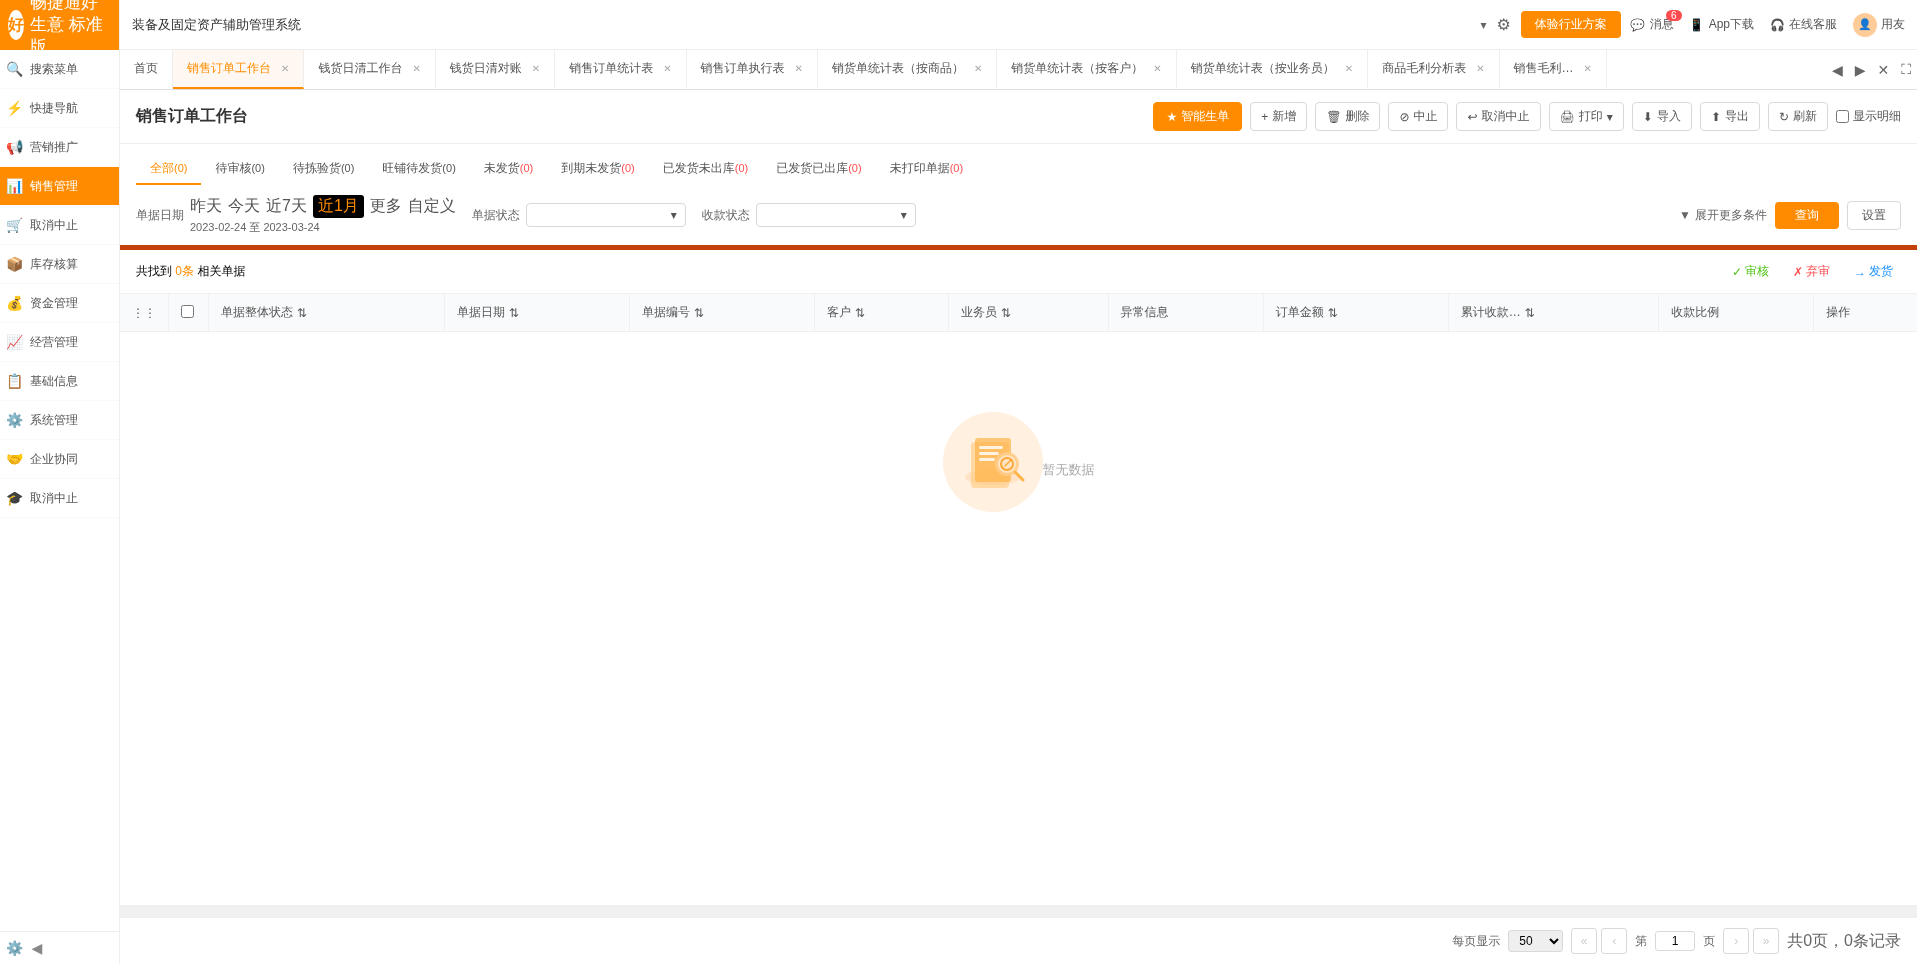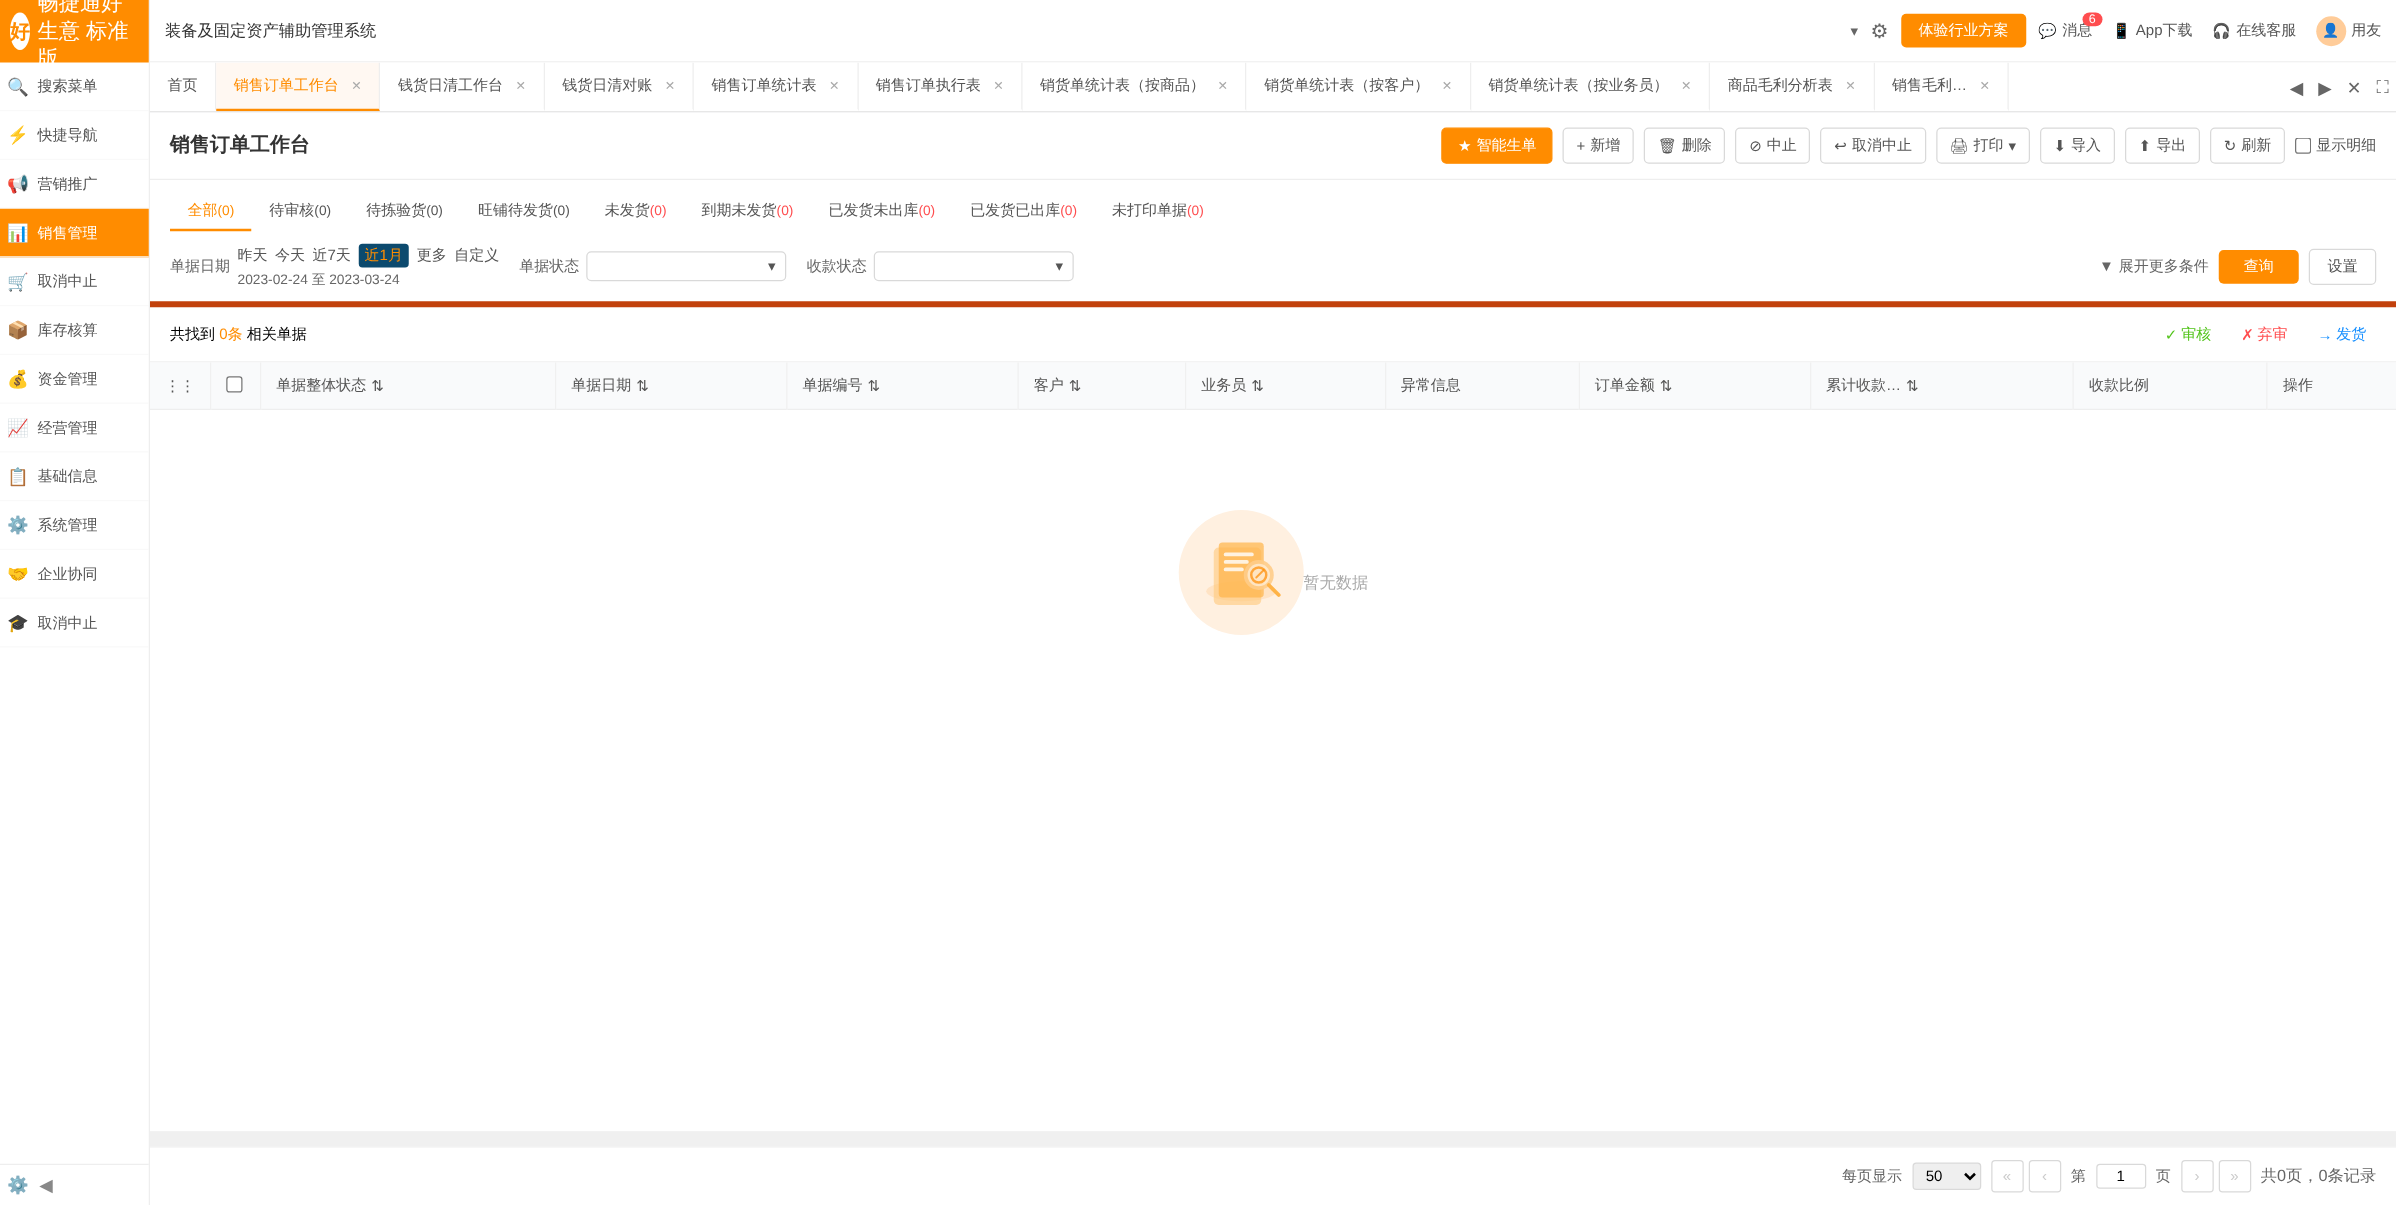--- a/index.html
+++ b/index.html
@@ -53,22 +53,22 @@
 
     
     .filter-bar { background: #fff; padding: 10px 16px; border-bottom: 5px solid #c2410c; flex-shrink: 0; }
     .filter-tabs { display: flex; align-items: center; gap: 0; margin-bottom: 10px; }
     .filter-tab { padding: 6px 14px; cursor: pointer; font-size: 12px; color: #555; border-bottom: 2px solid transparent; }
     .filter-tab.active { color: #ff8c00; border-bottom: 2px solid #ff8c00; }
     .filter-row { display: flex; align-items: center; gap: 16px; flex-wrap: wrap; }
     .filter-item { display: flex; align-items: center; gap: 6px; }
     .filter-label { color: #666; font-size: 12px; white-space: nowrap; }
     .filter-date-links { display: flex; gap: 6px; align-items: center; }
-    .filter-date-link { color: #555; cursor: pointer; font-size: 12px; }
-    .filter-date-link.active { color: #ff8c00; background: #0c4a6e; padding: 1px 5px; border-radius: 3px; }
+    .filter-date-link { color: #555; cursor: pointer; font-size: 16px; }
+    .filter-date-link.active { color: #ff8c00; background: #000000; padding: 1px 5px; border-radius: 3px; }
     .filter-date-value { color: #666; font-size: 11px; margin-top: 2px; }
     .filter-select { border: 1px solid #d9d9d9; border-radius: 4px; padding: 4px 8px; font-size: 12px; color: #555; width: 160px; cursor: pointer; display: flex; align-items: center; justify-content: space-between; background: #fff; }
     .expand-btn { display: flex; align-items: center; gap: 4px; color: #666; cursor: pointer; font-size: 12px; margin-left: auto; }
     .query-btn { background: #ff8c00; color: #fff; border: none; padding: 5px 20px; border-radius: 4px; cursor: pointer; font-size: 12px; }
     .setting-btn { background: #fff; color: #555; border: 1px solid #d9d9d9; padding: 5px 14px; border-radius: 4px; cursor: pointer; font-size: 12px; }
 
     
     .table-area { flex: 1; background: #fff; margin: 0; overflow: auto; }
     .table-toolbar { padding: 10px 16px; display: flex; align-items: center; justify-content: space-between; border-bottom: 1px solid #f0f0f0; gap: 35px; }
     .table-actions { display: flex; align-items: center; gap: 8px; }
@@ -87,21 +87,21 @@
     .empty-text { color: #aaa; font-size: 13px; }
 
     
     .pagination { padding: 10px 16px; display: flex; align-items: center; justify-content: flex-end; gap: 8px; border-top: 1px solid #eee; background: #fff; flex-shrink: 0; }
     .page-size-label { color: #666; font-size: 12px; }
     .page-size-select { border: 1px solid #d9d9d9; border-radius: 3px; padding: 2px 6px; font-size: 12px; }
     .page-nav { display: flex; align-items: center; gap: 4px; }
     .page-btn { width: 26px; height: 26px; display: flex; align-items: center; justify-content: center; border: 1px solid #d9d9d9; border-radius: 3px; cursor: pointer; color: #666; font-size: 12px; background: #fff; }
     .page-btn.disabled { color: #ccc; cursor: not-allowed; }
     .page-input { width: 40px; border: 1px solid #d9d9d9; border-radius: 3px; padding: 2px 4px; font-size: 12px; text-align: center; }
-    .page-info { color: #666; font-size: 13px; }
+    .page-info { color: #666; font-size: 16px; }
 
     .scrollbar-area { height: 12px; background: #f0f0f0; overflow-x: auto; }
     .scrollbar-inner { width: 1500px; height: 1px; }
   </style>
 </head>
 <body>
 
 <div class="sidebar">
   <div class="sidebar-logo">
     <div class="sidebar-logo-icon">好</div>

